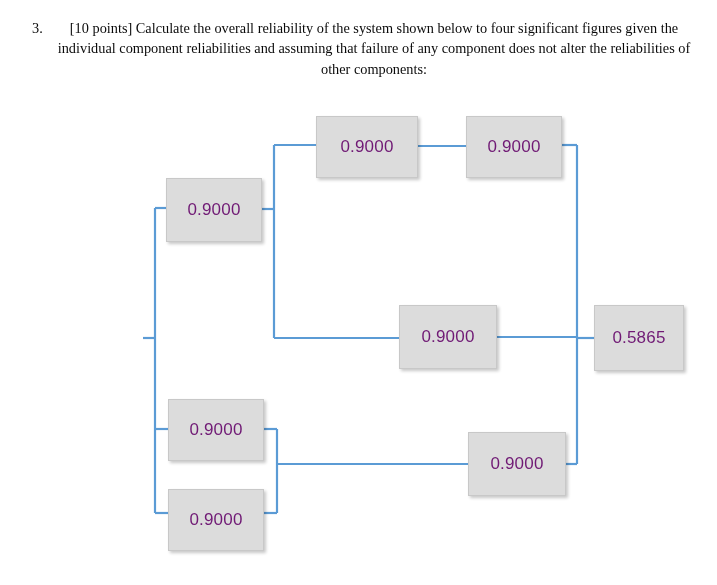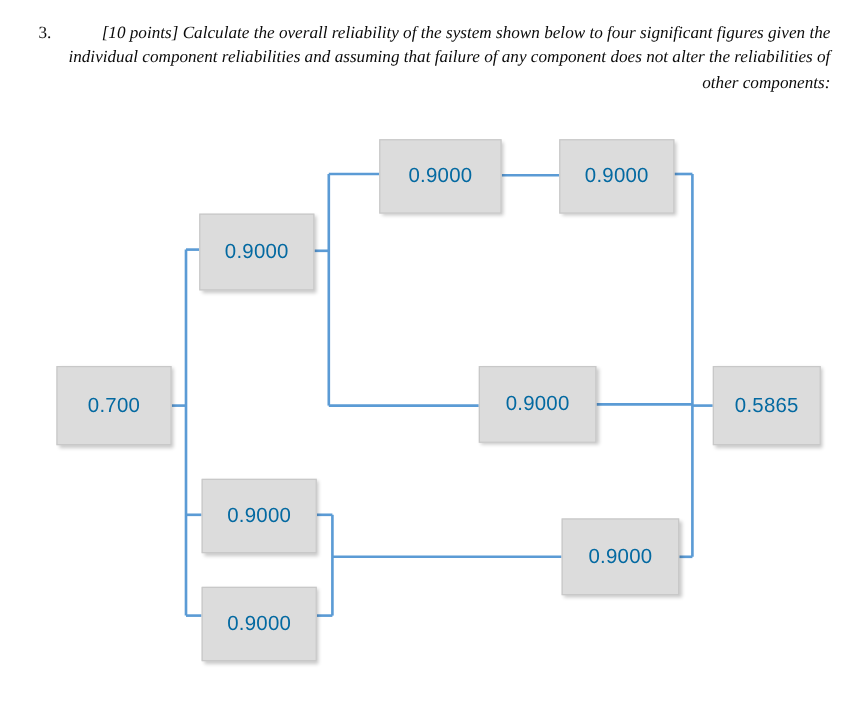--- a/index.html
+++ b/index.html
@@ -28,22 +28,21 @@
     line-height: 1.42;
     color: #0a0a0a;
   }
   #question-number {
     width: 24px;
     flex: 0 0 24px;
     text-align: left;
   }
   #question-text {
     flex: 1 1 auto;
-    text-align: right;
-    font-style: italic;
+    text-align: center;
   }
 
   
   #diagram {
     position: absolute;
     left: 0;
     top: 0;
     width: 717px;
     height: 585px;
   }
@@ -60,21 +59,21 @@
     position: absolute;
     box-sizing: border-box;
     background: #dcdcdc;
     border: 1px solid #c8c8c8;
     box-shadow: 2px 2px 3px rgba(0,0,0,0.22);
     display: flex;
     align-items: center;
     justify-content: center;
     font-family: "Liberation Sans", sans-serif;
     font-size: 17px;
-    color: #0369a1;
+    color: #701a75;
     letter-spacing: 0.2px;
     user-select: none;
   }
 </style>
 </head>
 <body>
 
 <div id="question-block">
   <span id="question-number">3.</span>
   <span id="question-text">[10 points] Calculate the overall reliability of the system shown below to four significant figures given the individual component reliabilities and assuming that failure of any component does not alter the reliabilities of other components:</span>
@@ -115,21 +114,20 @@
       <path d="M277,464 L468,464"></path>
 
       <path d="M566,464 L577,464"></path>
 
       <path d="M577,145 L577,464"></path>
 
       <path d="M577,338 L594,338"></path>
     </g>
   </svg>
 
-  <div class="block" style="left:47px;  top:305px; width:96px;  height:66px;">0.700</div>
 
   <div class="block" style="left:166px; top:178px; width:96px;  height:64px;">0.9000</div>
 
   <div class="block" style="left:316px; top:116px; width:102px; height:62px;">0.9000</div>
 
   <div class="block" style="left:466px; top:116px; width:96px;  height:62px;">0.9000</div>
 
   <div class="block" style="left:399px; top:305px; width:98px;  height:64px;">0.9000</div>
 
   <div class="block" style="left:168px; top:399px; width:96px;  height:62px;">0.9000</div>

